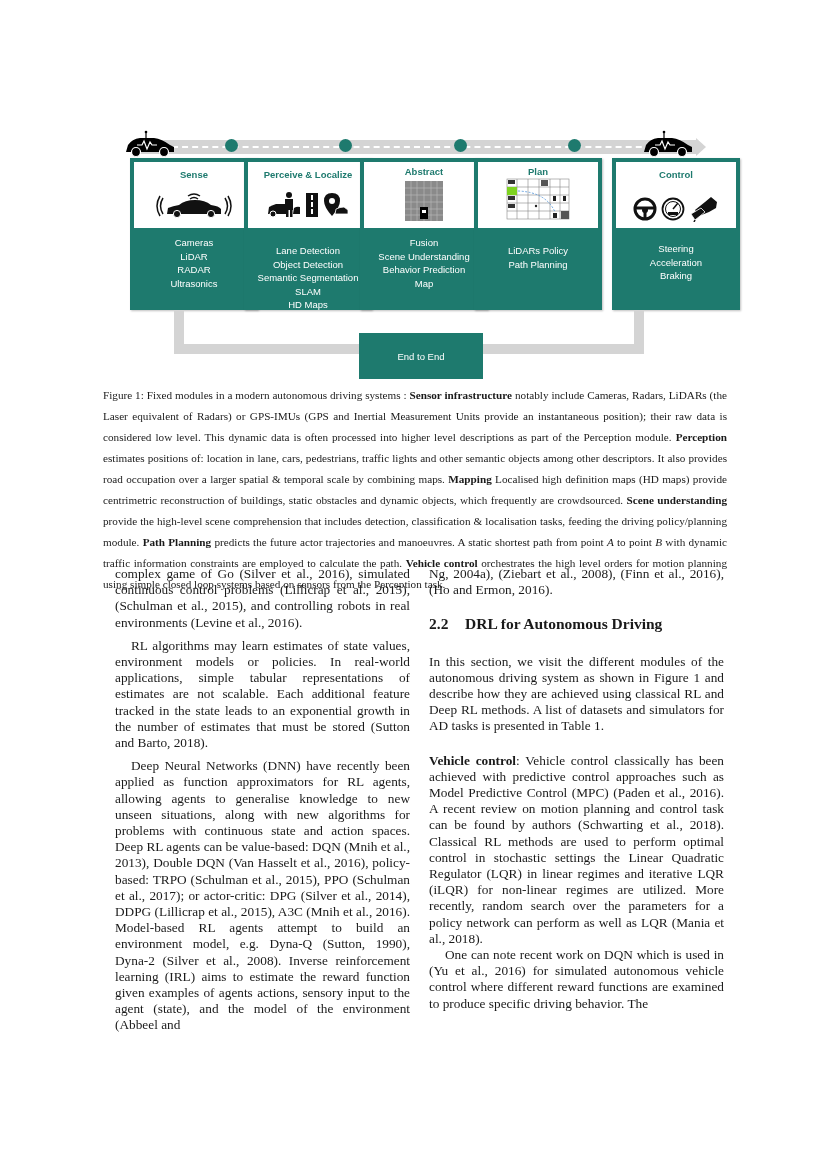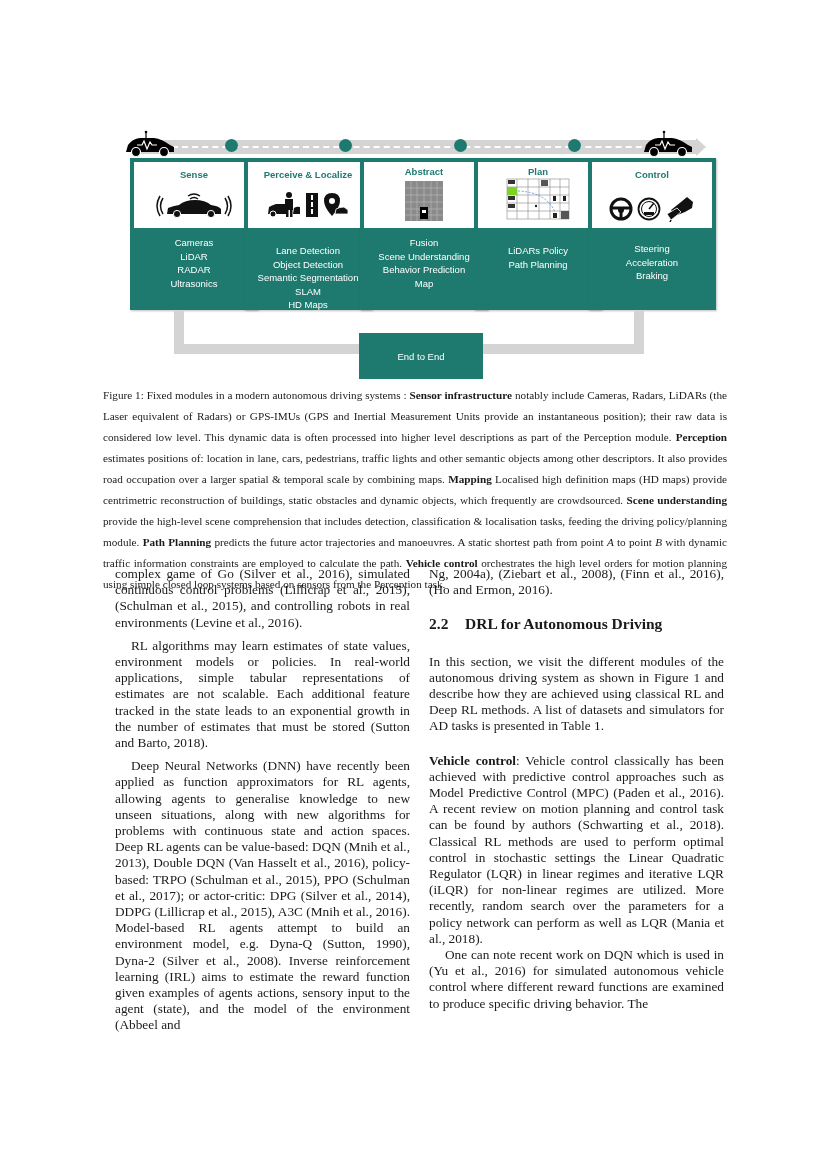--- a/index.html
+++ b/index.html
@@ -194,21 +194,21 @@
           <circle cx="30" cy="28" r="1.2" fill="#222"></circle>
         </svg>
       </div>
     </div>
     <div class="stage-list" style="top:86px">
       <div>LiDARs Policy</div>
       <div>Path Planning</div>
     </div>
   </div>
 
-  <div class="stage" style="left:466px">
+  <div class="stage" style="left:490px">
     <div class="stage-top">
       <div class="stage-title">Control</div>
       <div class="stage-icons" style="top:28px">
         <svg width="24" height="24" viewBox="0 0 24 24">
           <circle cx="12" cy="12" r="10" fill="none" stroke="#111" stroke-width="3"></circle>
           <circle cx="12" cy="13" r="3" fill="#111"></circle>
           <path d="M3 11 L21 11" stroke="#111" stroke-width="3"></path>
           <path d="M12 13 L12 22" stroke="#111" stroke-width="3"></path>
         </svg>
         <svg width="24" height="24" viewBox="0 0 24 24">

